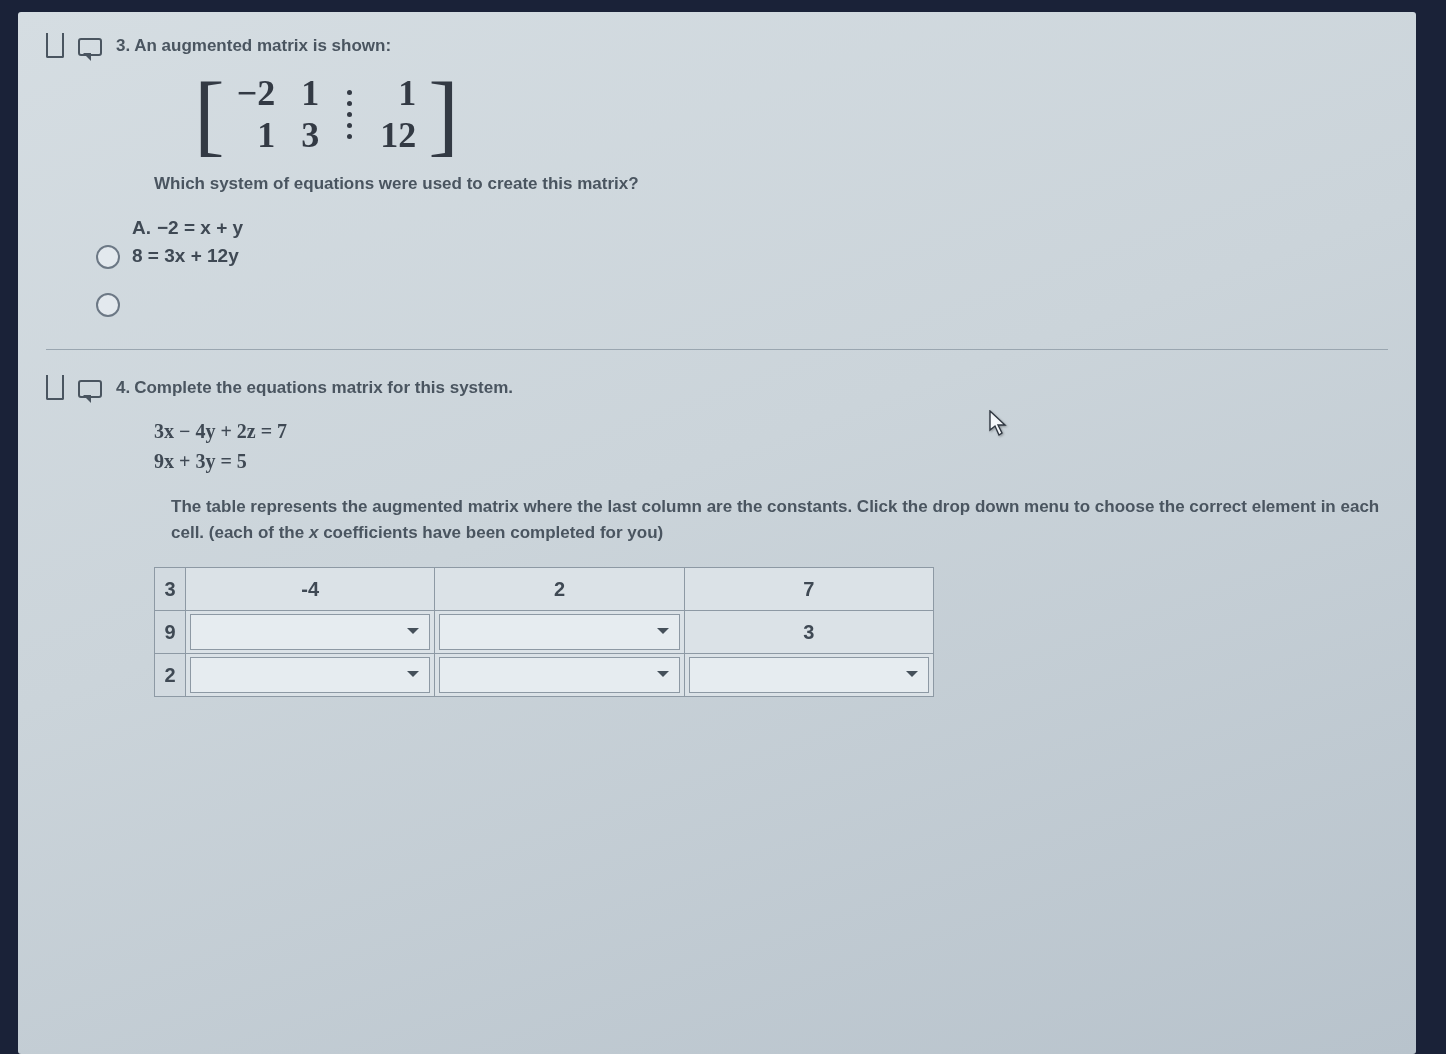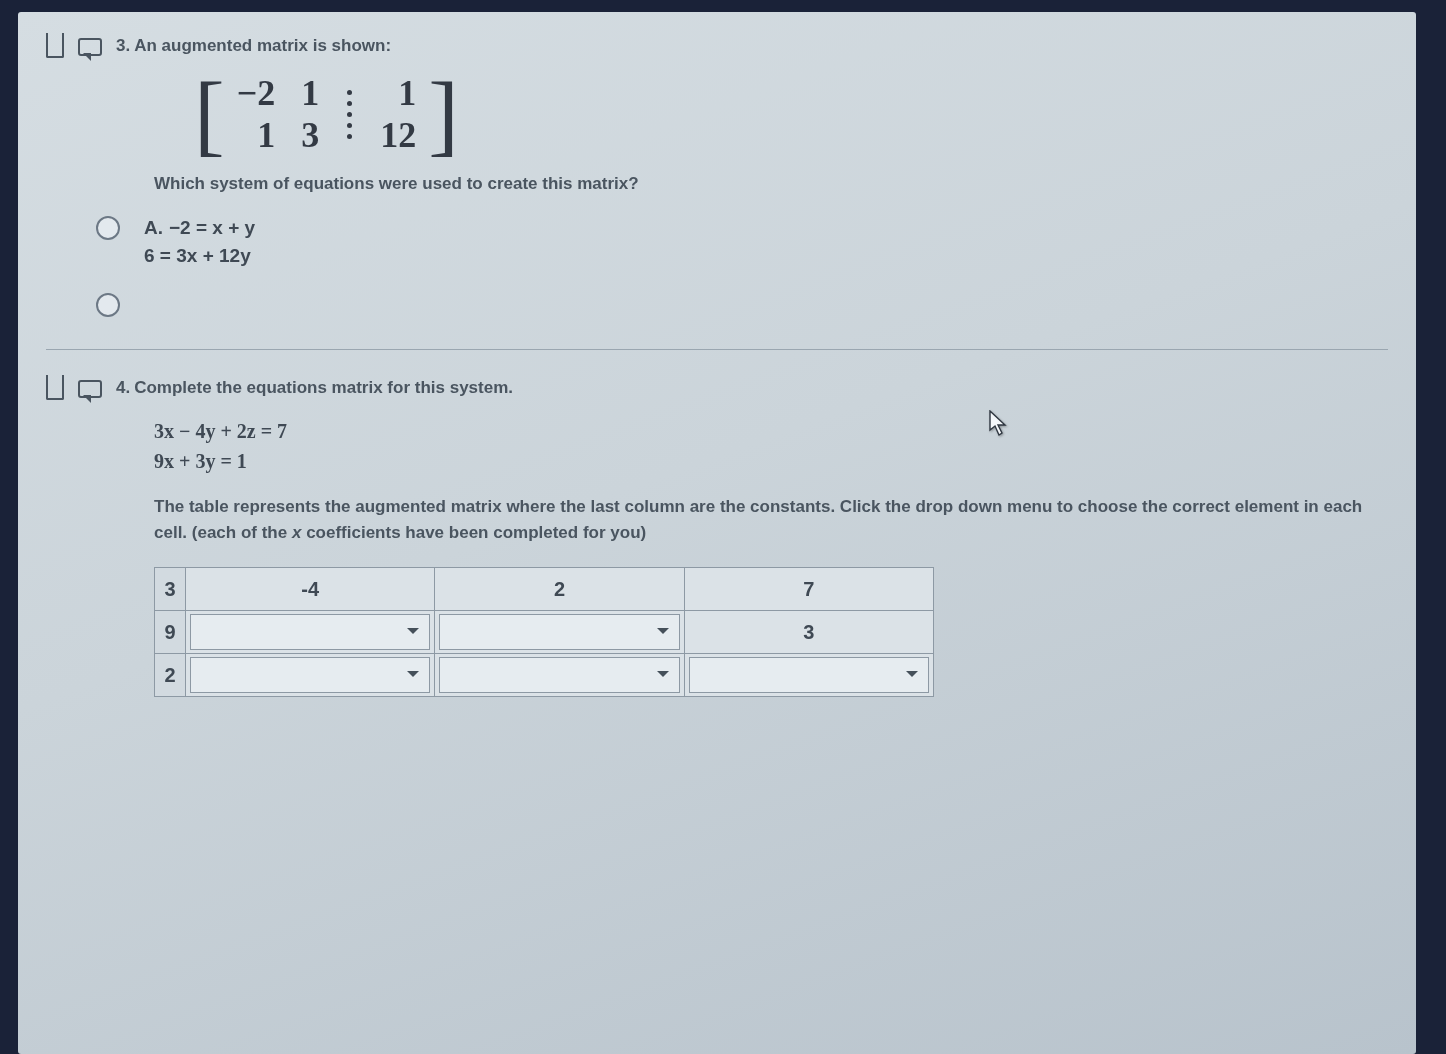--- a/index.html
+++ b/index.html
@@ -51,36 +51,36 @@
   .bracket{font-size:92px;line-height:68px;font-weight:normal}
   .mcols{display:flex;gap:26px;align-items:center;padding:0 12px}
   .mcol{display:flex;flex-direction:column;align-items:flex-end;gap:0}
   .msep{
     display:flex;flex-direction:column;align-items:center;gap:6px;
     padding:4px 2px
   }
   .msep span{width:5px;height:5px;background:#333a44;border-radius:50%;display:block}
   .prompt2{font-weight:bold;color:#4a5560;font-size:17px;margin:10px 0 20px 0}
   .choices{margin-left:50px}
-  .choice{display:flex;align-items:flex-start;gap:24px;margin-bottom:22px}
+  .choice{display:flex;align-items:flex-end;gap:12px;margin-bottom:22px}
   .radio{
     width:20px;height:20px;border:2px solid #6c7885;border-radius:50%;
     display:inline-block;flex:0 0 auto;margin-top:2px;background:#e3e9ee
   }
   .choice .txt{font-weight:bold;font-size:19px;color:#3f4954;line-height:1.45}
   .lab{margin-right:6px}
   hr.sep{
     border:none;border-top:1px solid #9aa6b0;margin:32px 0 28px 0
   }
   .eq-system{
     font-family:Georgia,"Times New Roman",serif;font-weight:bold;
     font-size:20px;color:#3f4954;line-height:1.5;margin:16px 0 18px 0
   }
   .instr{
-    font-weight:bold;font-size:17px;color:#4a5560;line-height:1.5;margin:12px 0 22px 0
+    font-weight:bold;font-size:17px;color:#4a5560;line-height:1.5;margin:12px 0 22px 17px
   }
   .it{font-style:italic}
   table.aug{
     border-collapse:collapse;width:780px;background:#dbe2e7;
   }
   table.aug td{
     border:1px solid #8d99a4;height:42px;padding:0;position:relative;
     font-weight:bold;font-size:20px;color:#3f4954;
   }
   td.fix{width:30px;text-align:center;background:#d2dae0}
@@ -141,42 +141,42 @@
       </div>
 
       <div class="prompt2">Which system of equations were used to create this matrix?</div>
     </div>
 
     <div class="choices">
       <div class="choice">
         <span class="radio"></span>
         <div class="txt">
           <span class="lab">A.</span><span>−2 = x + y</span><br>
-          <span>6 = 3x + 12y</span>
+          <span>8 = 3x + 12y</span>
         </div>
       </div>
       <div class="choice">
         <span class="radio"></span>
       </div>
     </div>
   </div>
 
   <hr class="sep">
 
   <div class="question-block">
     <div class="q-head">
       <span class="bookmark"></span>
       <span class="chat"></span>
       <span><span class="q-num">4.</span><span>Complete the equations matrix for this system.</span></span>
     </div>
 
     <div class="q-body">
       <div class="eq-system">
         <div>3x − 4y + 2z = 7</div>
-        <div>9x + 3y = 1</div>
+        <div>9x + 3y = 5</div>
       </div>
 
       <div class="instr">
         <span>The table represents the augmented matrix where the last column are the constants. Click the drop down menu to choose the correct element in each cell. (each of the </span><span class="it">x</span><span> coefficients have been completed for you)</span>
       </div>
 
       <table class="aug">
         <tbody>
             <tr>
           <td class="fix">3</td>

